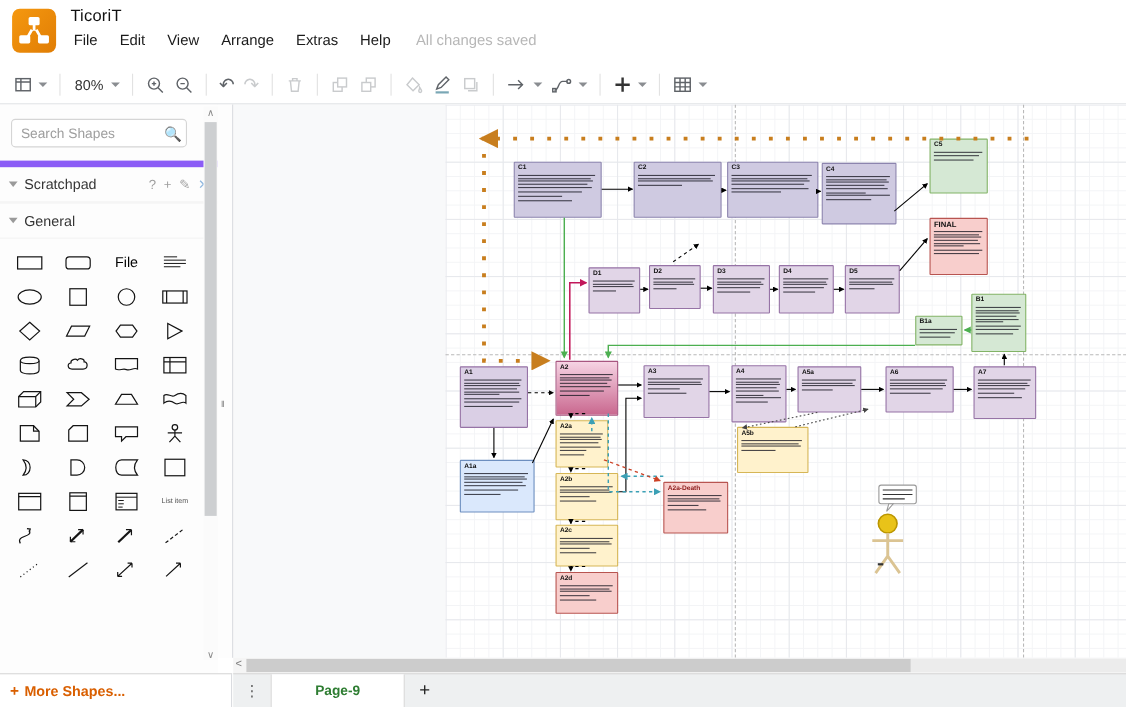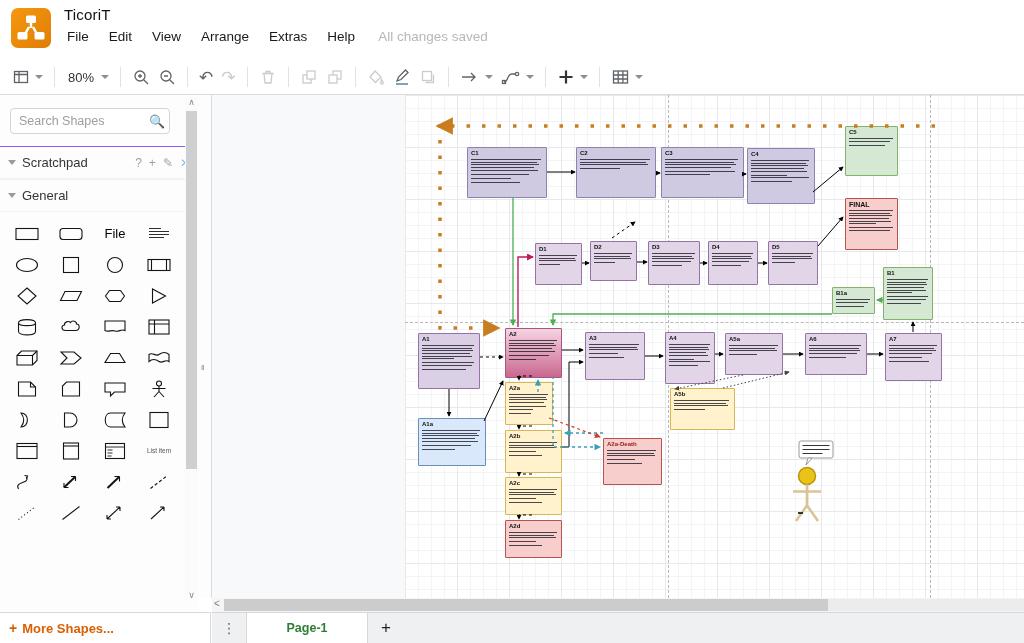--- a/index.html
+++ b/index.html
@@ -18,21 +18,21 @@
   .tbtn{display:flex;align-items:center;padding:3px 4px;cursor:pointer}
   .tsep{width:1px;height:20px;background:#e2e2e2;margin:0 7px}
   .ticon{stroke:#5f6368;fill:none;stroke-width:1.3}
   .tdis .ticon{stroke:#c9cbcd}
   .caret{width:0;height:0;border-left:4px solid transparent;border-right:4px solid transparent;border-top:4px solid #8a8d91;margin-left:5px}
   #zoom-label{font-size:13px;color:#333;padding:0 2px}
   .uglyph{font-size:17px;color:#5f6368;line-height:17px}
   .tdis .uglyph{color:#c9cbcd}
   
   #sidebar{position:absolute;left:0;top:95px;width:198px;height:517px;background:#fdfdfd;z-index:4}
-  #search-row{padding:13px 26px 12px 10px;border-bottom:1px solid #8b5cf6;position:relative}
+  #search-row{padding:13px 26px 12px 10px;border-bottom:6px solid #8b5cf6;position:relative}
   #search-input{width:160px;height:26px;border:1px solid #d5d5d5;border-radius:4px;font-size:12.5px;padding:0 24px 0 8px;color:#333;outline:none;background:#fff}
   #search-input::placeholder{color:#9e9e9e}
   #search-icon{position:absolute;right:32px;top:19px;font-size:13px;color:#8f8f8f}
   .section-head{display:flex;align-items:center;padding:8px 8px;font-size:13px;color:#353535;border-bottom:1px solid #f2f2f2;cursor:pointer}
   .tri{width:0;height:0;border-left:4px solid transparent;border-right:4px solid transparent;border-top:5px solid #9a9a9a;margin-right:6px}
   .sp-icons{margin-left:auto;display:flex;gap:7px}
   .sp-ic{font-size:12px;color:#9e9e9e;cursor:pointer}
   .sp-ic.blue{color:#8fb7df}
   #drag-area{margin:10px 12px 12px 12px;border:2px dashed #ccc;border-radius:14px;height:34px;display:flex;align-items:center;justify-content:center;font-size:13px;color:#b5b5b5}
   #shape-palette{display:grid;grid-template-columns:repeat(4,44px);padding:6px 0 0 5px}
@@ -907,16 +907,16 @@
 </div>
 
 <div id="hscroll">
   <span id="hscroll-left">&lt;</span>
   <div id="hscroll-thumb"></div>
   <div id="hscroll-track2"></div>
 </div>
 <div id="footer">
   <div id="pages-menu">⋮</div>
   <div id="page-tab">
-    <span>Page-1</span>
+    <span>Page-9</span>
   </div>
   <div id="add-page">+</div>
 </div>
 
 </body></html>

